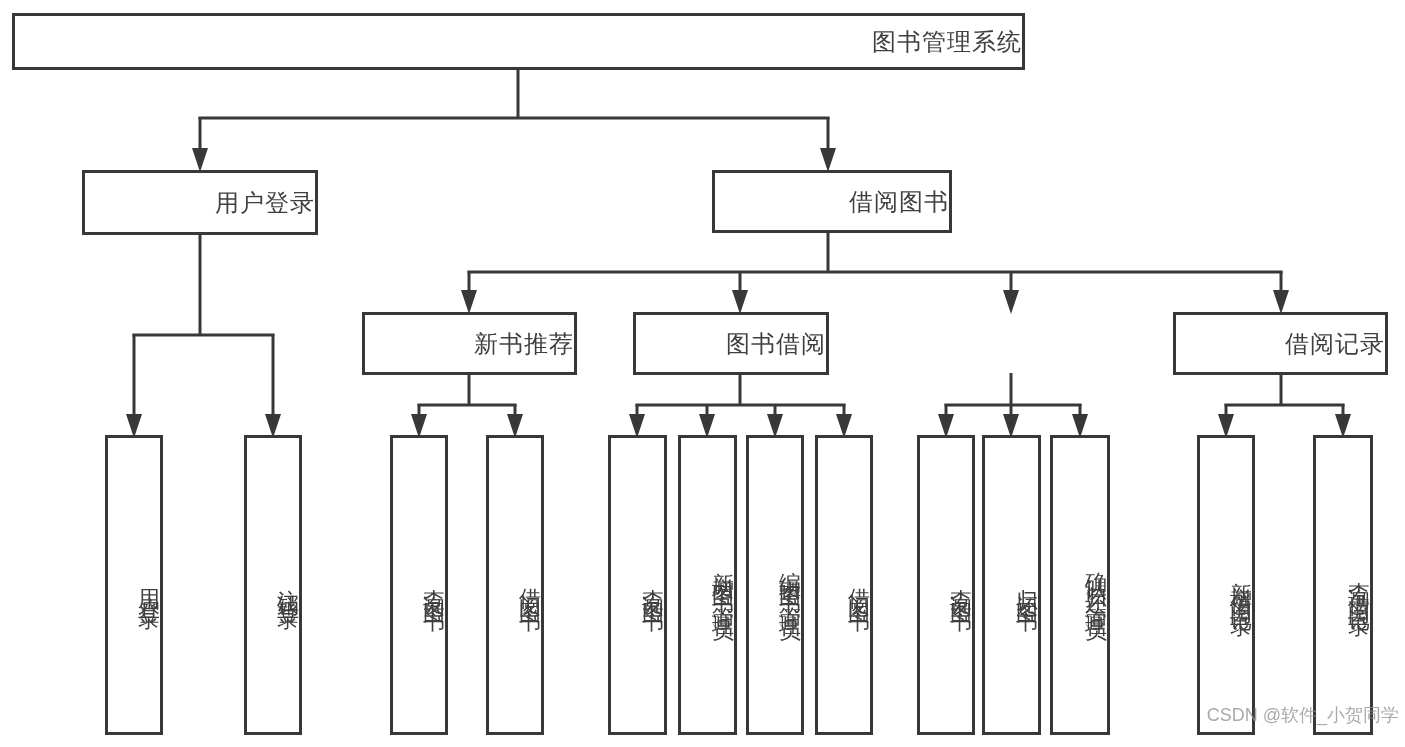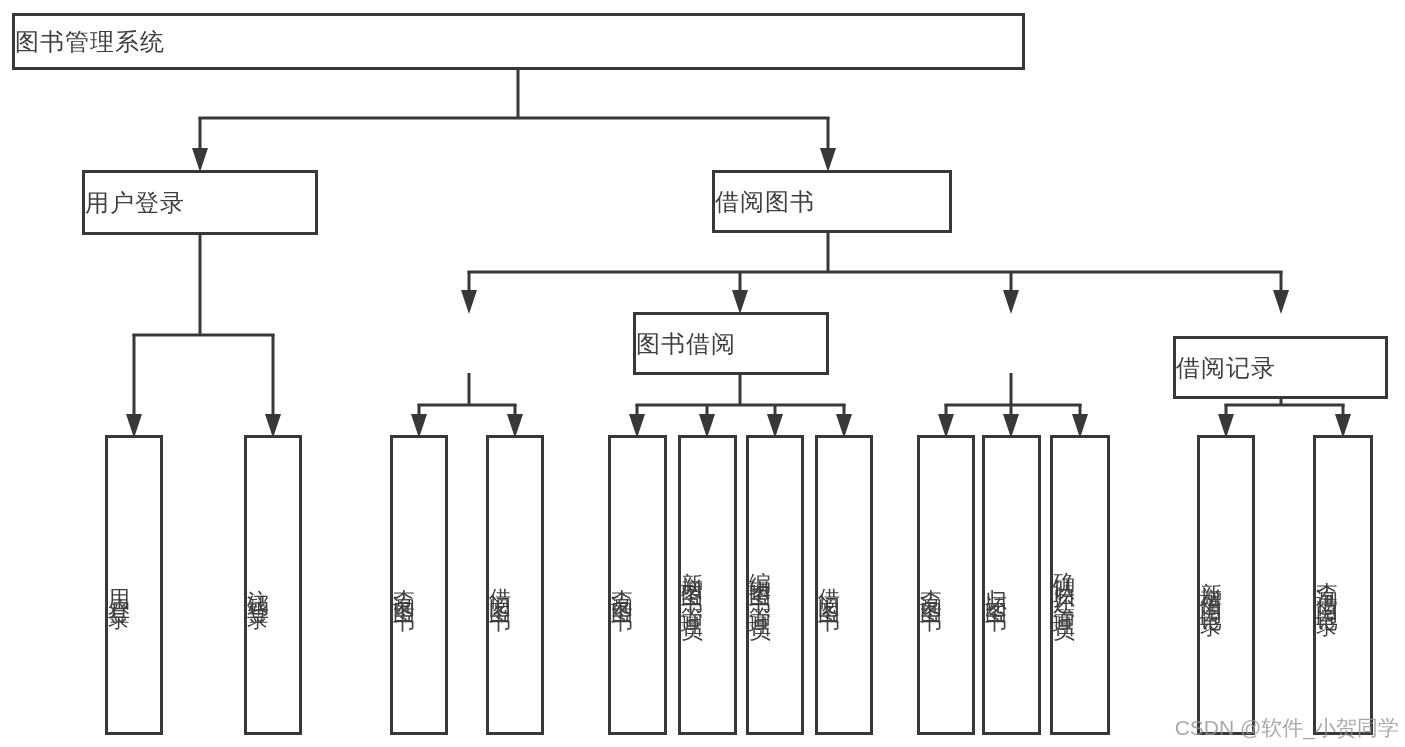--- a/index.html
+++ b/index.html
@@ -9,21 +9,21 @@
     width:1405px;height:747px;
     background:#ffffff;
     overflow:hidden;
   }
   .wires{position:absolute;left:0;top:0;width:1405px;height:747px;}
   .node{
     position:absolute;
     box-sizing:border-box;
     border:3px solid #383838;
     background:#ffffff;
-    display:flex;align-items:center;justify-content:flex-start;
+    display:flex;align-items:center;justify-content:flex-end;
     color:#3f3f3f;
     z-index:2;
   }
   .h-node{font-size:24px;letter-spacing:1px;}
   .leaf{top:435px;height:300px;}
   .leaf .vtext{
     writing-mode:vertical-rl;
     text-orientation:mixed;
     font-size:22px;
     letter-spacing:7px;
@@ -34,39 +34,39 @@
   
   .n-root{left:12px;top:13px;width:1013px;height:57px;}
   
   .n-ul{left:82px;top:170px;width:236px;height:65px;}
   .n-bm{left:712px;top:170px;width:240px;height:63px;}
   
   .n-l3{top:312px;height:63px;}
   .n-nb{left:362px;width:215px;}
   .n-bb{left:633px;width:196px;font-family:Liberation Serif, serif;}
   .n-cb{left:903px;width:215px;}
-  .n-br{left:1173px;width:215px;margin-top:24px;}
+  .n-br{left:1173px;width:215px;}
   
   .n-g1a{left:105px;width:58px;}
   .n-g1b{left:244px;width:58px;}
   .n-g2a{left:390px;width:58px;}
   .n-g2b{left:486px;width:58px;}
   .n-g3a{left:608px;width:59px;}
   .n-g3b{left:678px;width:59px;}
   .n-g3c{left:746px;width:58px;}
   .n-g3d{left:815px;width:58px;}
   .n-g4a{left:917px;width:58px;}
   .n-g4b{left:982px;width:59px;}
   .n-g4c{left:1050px;width:60px;}
   .n-g5a{left:1197px;width:58px;}
   .n-g5b{left:1313px;width:60px;}
   .watermark{
     position:absolute;
-    right:6px;bottom:5px;
-    font-size:21px;
+    right:6px;bottom:20px;
+    font-size:18px;
     color:rgba(148,148,148,0.8);
     z-index:3;
     white-space:nowrap;
     text-align:center;
   }
 </style>
 </head>
 <body>
 
 <div class="canvas">
@@ -143,20 +143,23 @@
     <span>图书管理系统</span>
   </div>
 
   <div class="node h-node n-ul">
     <span>用户登录</span>
   </div>
   <div class="node h-node n-bm">
     <span>借阅图书</span>
   </div>
 
+  <div class="node h-node n-l3 n-nb">
+    <span>新书推荐</span>
+  </div>
   <div class="node h-node n-l3 n-bb">
     <span>图书借阅</span>
   </div>
   <div class="node h-node n-l3 n-br">
     <span>借阅记录</span>
   </div>
 
   <div class="node leaf n-g1a">
     <span class="vtext">用户登录</span>
   </div>

